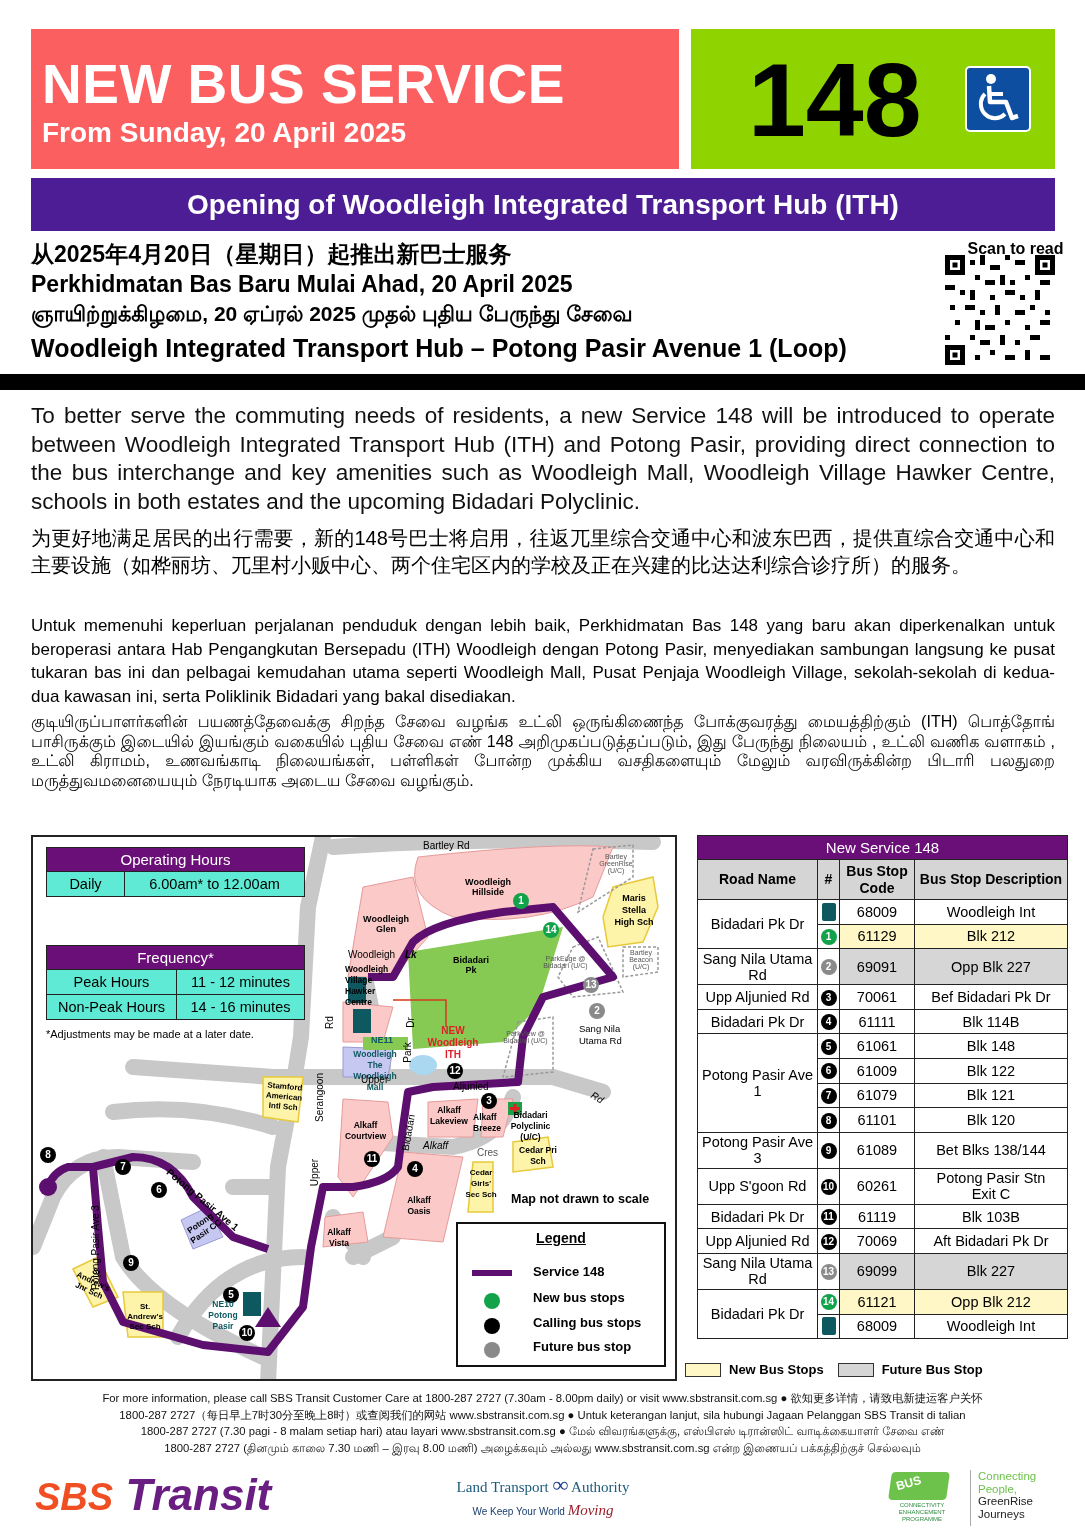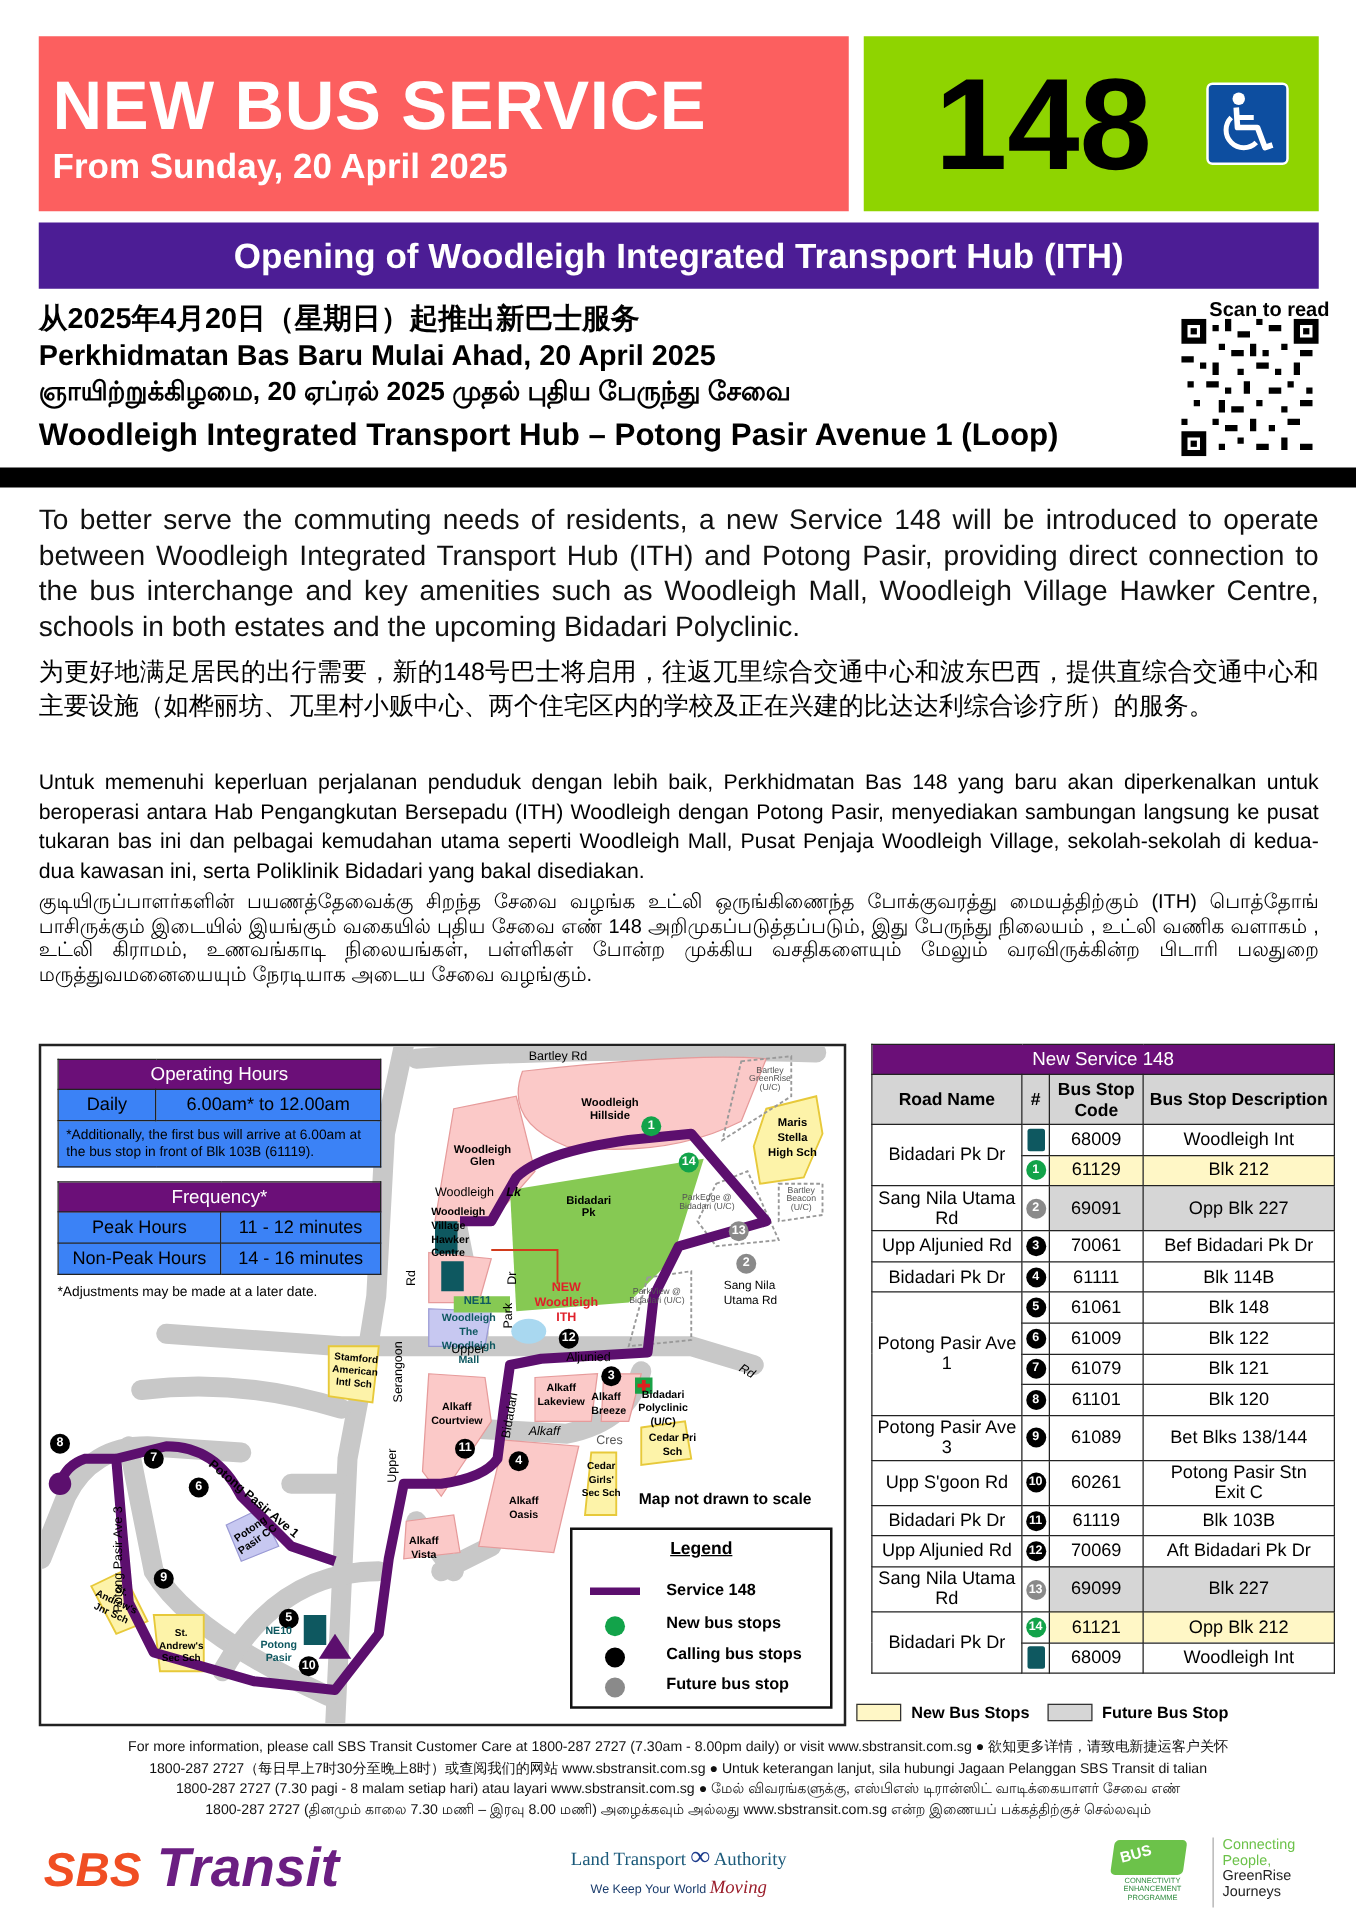--- a/index.html
+++ b/index.html
@@ -30,21 +30,21 @@
   #p-en { top: 402px; font-size: 22.5px; line-height: 28.5px; color: #111; }
   #p-zh { top: 525px; font-size: 20px; line-height: 27px; }
   #p-ms { top: 614px; font-size: 17px; line-height: 23.5px; }
   #p-ta { top: 712px; font-size: 16px; line-height: 19.5px; }
 
   
   #map-panel { left: 31px; top: 835px; width: 646px; height: 546px; border: 2px solid #222; background: #fff; overflow: hidden; }
   .info-table { position: absolute; border-collapse: collapse; font-size: 14.5px; }
   .info-table td, .info-table th { border: 1.5px solid #222; text-align: center; }
   .info-table th { background: #6b0f78; color: #fff; font-weight: normal; font-size: 15px; height: 24px; }
-  .info-table td { height: 25px; background: #3b82f6; }
+  .info-table td { height: 25px; background: #5eead4; }
   .info-note { font-size: 11px !important; text-align: left !important; padding: 4px 6px; line-height: 14px; }
   #adj-note { left: 46px; top: 1028px; font-size: 11px; }
 
   
   #stops-table { left: 685px; top: 835px; width: 371px; border-collapse: collapse; font-size: 14.5px; margin-left: 12px; }
   #stops-table td, #stops-table th { border: 1.5px solid #222; text-align: center; }
   #stops-table .title-row th { background: #6b0f78; color: #fff; font-weight: normal; height: 24px; font-size: 15px; }
   #stops-table .hdr-row th { background: #d5d5d5; font-weight: bold; height: 40px; font-size: 14px; line-height: 17px; }
   #stops-table td { height: 24.6px; line-height: 16px; }
   #stops-table td.num { width: 22px; padding: 0; }
@@ -297,23 +297,20 @@
 
 <table class="info-table" style="left:46px;top:847px;width:259px;">
   <tbody>
       <tr>
         <th colspan="2">Operating Hours</th>
       </tr>
   <tr>
     <td style="width:78px;">Daily</td>
     <td>6.00am* to 12.00am</td>
   </tr>
-  <tr>
-        <td colspan="2" class="info-note">*Additionally, the first bus will arrive at 6.00am at the bus stop in front of Blk 103B (61119).</td>
-      </tr>
 </tbody>
   </table>
 <table class="info-table" style="left:46px;top:945px;width:259px;">
   <tbody>
       <tr>
         <th colspan="2">Frequency*</th>
       </tr>
   <tr>
     <td style="width:130px;">Peak Hours</td>
     <td>11 - 12 minutes</td>

